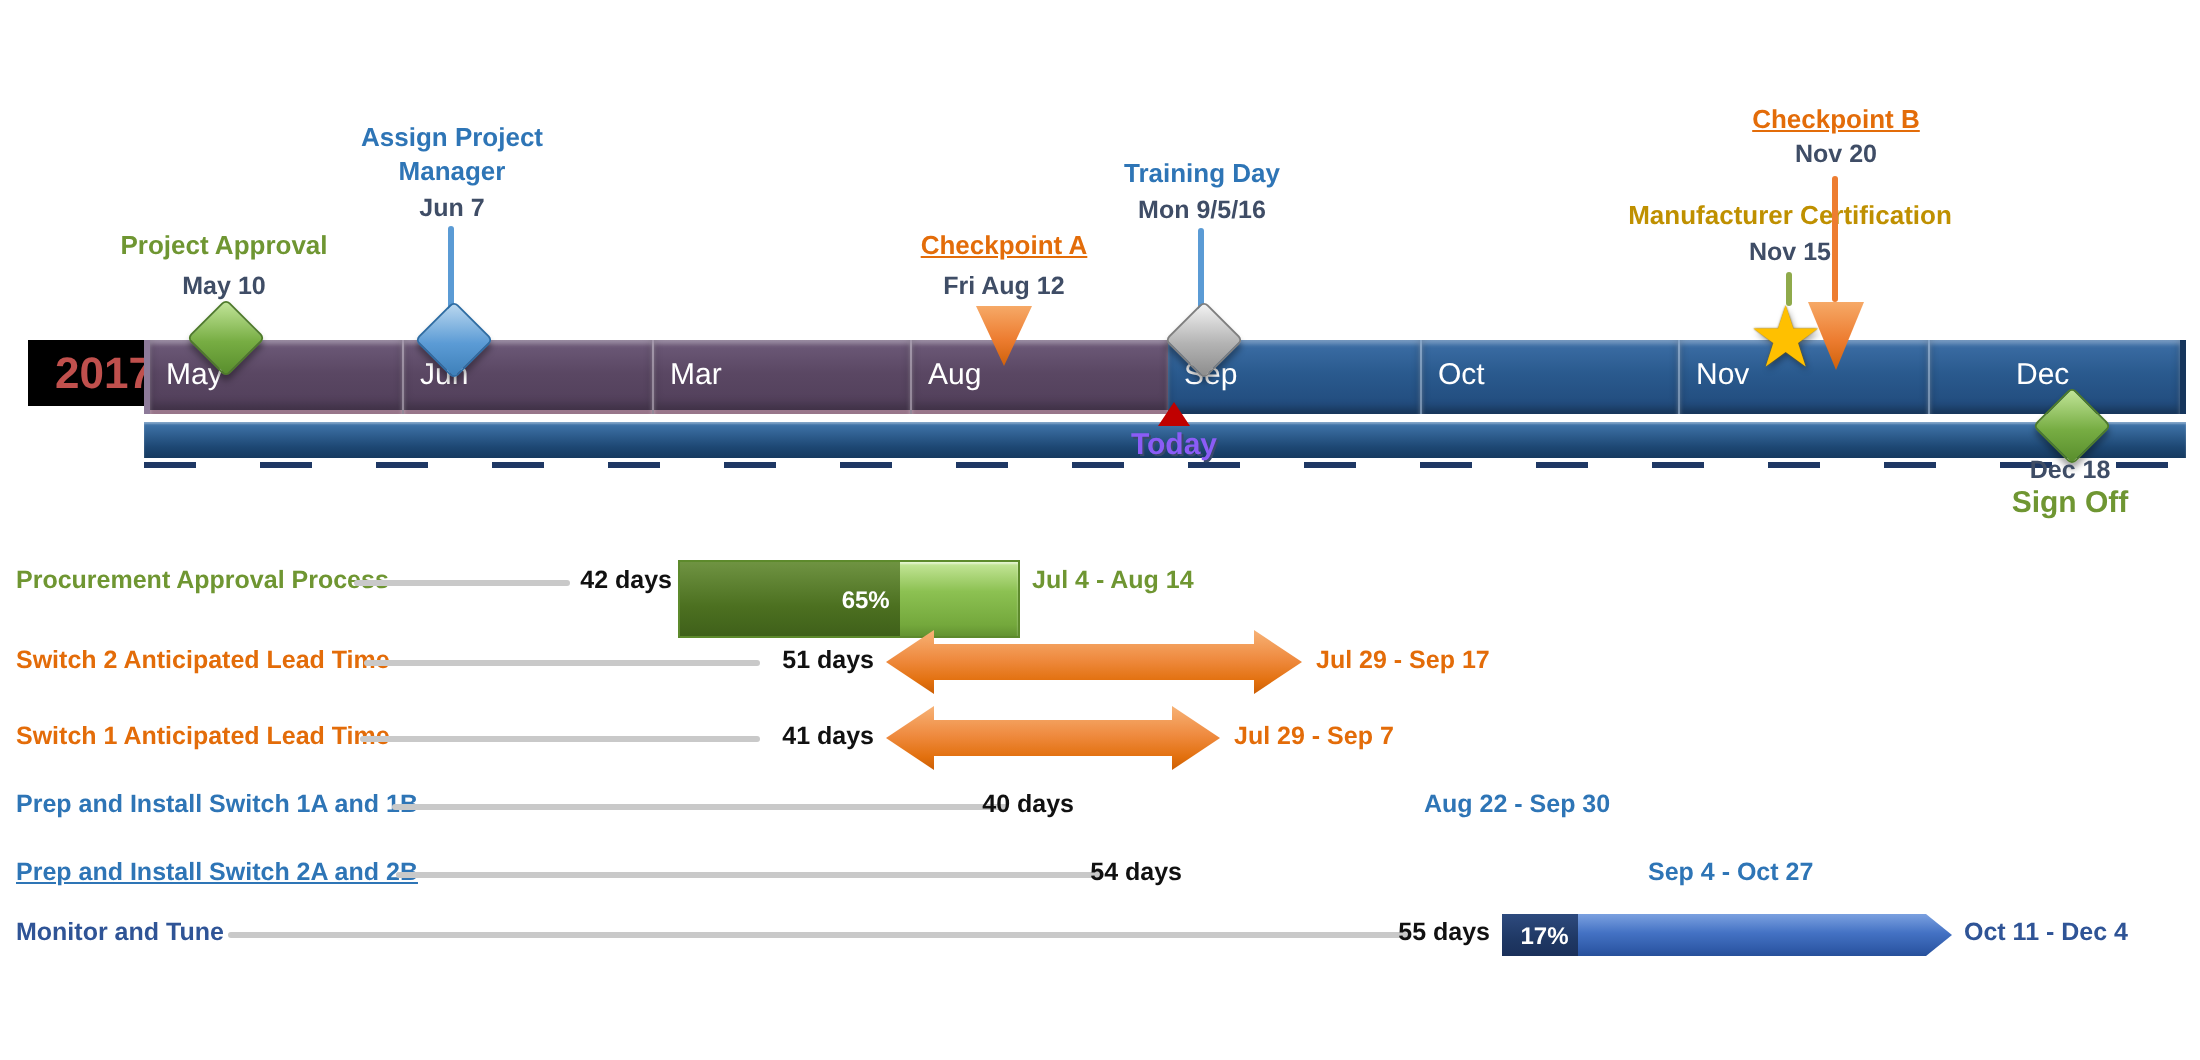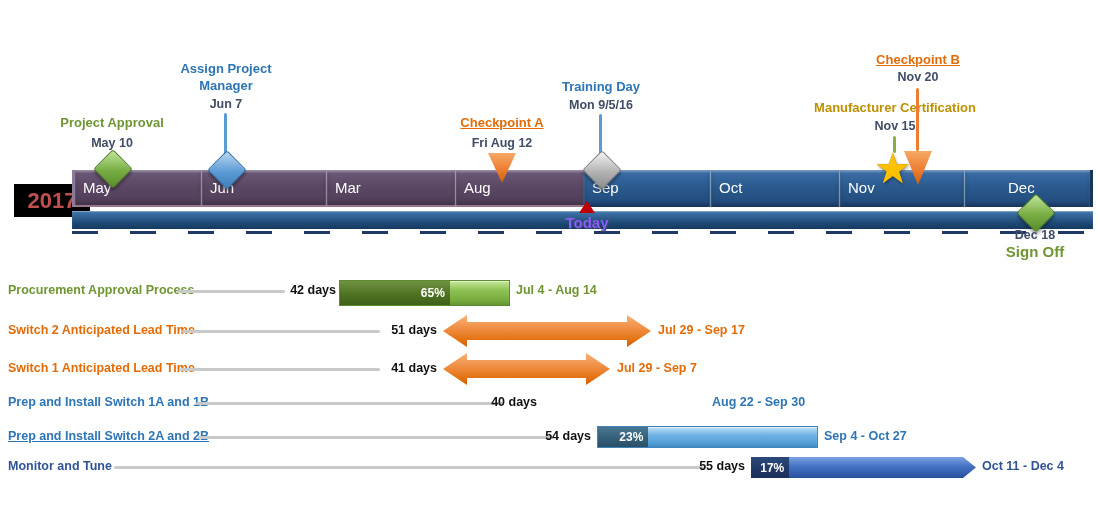--- a/index.html
+++ b/index.html
@@ -1,21 +1,21 @@
 <!DOCTYPE html>
 <html><head>
 <meta charset="utf-8">
 <style>
   html,body{margin:0;padding:0;background:#fff;}
   .canvas{position:relative;width:1100px;height:530px;background:#fff;overflow:hidden;
           font-family:"Liberation Sans",sans-serif;}
 
   
   .year-box{position:absolute;left:14px;top:170px;width:76px;height:33px;background:#000;
-            display:flex;align-items:center;justify-content:center;margin-top:14px;}
+            display:flex;align-items:center;justify-content:center;}
   .year-text{color:#c0504d;font-weight:bold;font-size:22px;letter-spacing:0px;}
 
   
   .mcell{position:absolute;top:170px;height:37px;box-sizing:border-box;color:#fff;
          font-size:15px;padding:9px 0 0 8px;
          box-shadow:inset 0 2px 2px rgba(255,255,255,.30), inset 0 -3px 4px rgba(0,0,0,.28);}
   .mcell.past{background:linear-gradient(180deg,#6e5b7a,#5a4763 45%,#503e59);
          box-shadow:inset 0 2px 2px rgba(255,255,255,.30), inset 0 -2px 0 rgba(225,175,195,.55), inset 0 -5px 5px rgba(0,0,0,.22);}
   .mcell.future{background:linear-gradient(180deg,#3d6fa7,#2a5a8e 45%,#20497a);}
   .sep{border-left:1px solid rgba(255,255,255,.38);}
@@ -136,21 +136,21 @@
   <div class="tri-up" style="left:579px;top:201px;width:16px;height:12px;"></div>
   <div class="today-text" style="left:587px;top:214px;">Today</div>
 
   <div class="diamond d-green" style="left:1022px;top:199px;"></div>
   <div class="ms-date" style="left:1035px;top:228px;">Dec 18</div>
   <div class="signoff-text" style="left:1035px;top:243px;">Sign Off</div>
 
   <div class="task-label c-green" style="top:283px;">Procurement Approval Process</div>
   <div class="cline" style="left:177px;top:290px;width:108px;"></div>
   <div class="days" style="left:276px;top:283px;">42 days</div>
-  <div class="bar bar-green" style="left:339px;top:280px;width:171px;height:26px;padding-left:48px;">
+  <div class="bar bar-green" style="left:339px;top:280px;width:171px;height:39px;padding-left:48px;">
     <div class="seg-green" style="width:65%;">
       <span class="pct">65%</span>
     </div>
   </div>
   <div class="dates c-green" style="left:516px;top:283px;">Jul 4 - Aug 14</div>
 
   <div class="task-label c-orange" style="top:323px;">Switch 2 Anticipated Lead Time</div>
   <div class="cline" style="left:182px;top:330px;width:198px;"></div>
   <div class="days" style="left:377px;top:323px;">51 days</div>
   <div class="darrow" style="left:443px;top:315px;width:208px;"></div>
@@ -163,25 +163,20 @@
   <div class="dates c-orange" style="left:617px;top:361px;">Jul 29 - Sep 7</div>
 
   <div class="task-label c-blue" style="top:395px;">Prep and Install Switch 1A and 1B</div>
   <div class="cline" style="left:196px;top:402px;width:308px;"></div>
   <div class="days" style="left:477px;top:395px;">40 days</div>
   <div class="dates c-blue" style="left:712px;top:395px;">Aug 22 - Sep 30</div>
 
   <div class="task-label c-blue u" style="top:429px;">Prep and Install Switch 2A and 2B</div>
   <div class="cline" style="left:198px;top:436px;width:354px;"></div>
   <div class="days" style="left:531px;top:429px;">54 days</div>
-  <div class="bar bar-lblue" style="left:597px;top:426px;width:221px;height:22px;">
-    <div class="seg-slate" style="width:23%;">
-      <span class="pct">23%</span>
-    </div>
-  </div>
   <div class="dates c-blue" style="left:824px;top:429px;">Sep 4 - Oct 27</div>
 
   <div class="task-label c-navy2" style="top:459px;">Monitor and Tune</div>
   <div class="cline" style="left:114px;top:466px;width:590px;"></div>
   <div class="days" style="left:685px;top:459px;">55 days</div>
   <div class="bar bar-arrow" style="left:751px;top:457px;width:225px;height:21px;">
     <div class="seg-navy" style="width:17%;">
       <span class="pct">17%</span>
     </div>
   </div>

